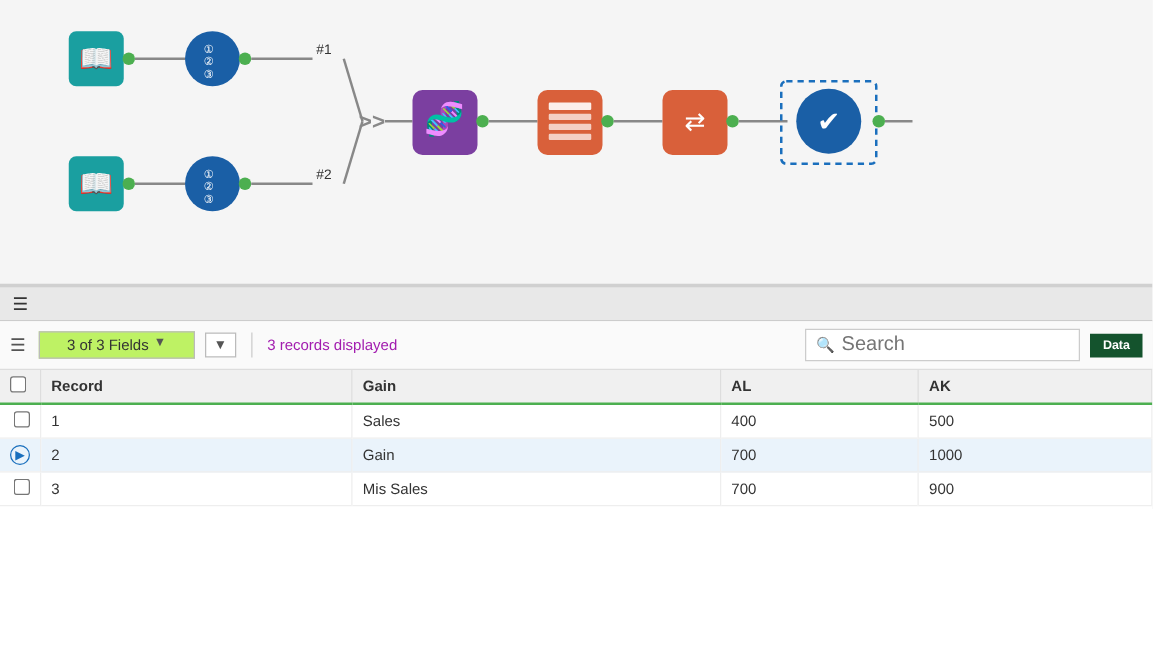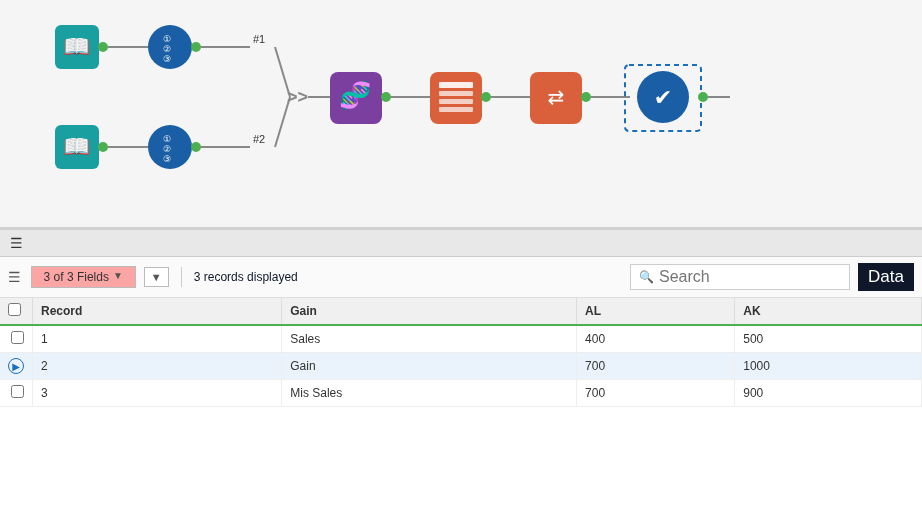--- a/index.html
+++ b/index.html
@@ -38,23 +38,23 @@
       align-items: center;
       padding: 6px 8px;
       border-bottom: 1px solid #ddd;
       background: #fafafa;
       gap: 8px;
     }
 
     .fields-dropdown {
       display: flex;
       gap: 4px;
-      background: #fca5a5;
+      background: #bef264;
       border: 1px solid #bbb;
-      padding: 3px 12px;
+      padding: 3px 22px;
       font-size: 12px;
       cursor: pointer;
       color: #333;
     }
 
     .fields-dropdown .arrow-down {
       font-size: 10px;
       color: #555;
     }
 
@@ -69,21 +69,21 @@
 
     .separator {
       width: 1px;
       height: 20px;
       background: #ccc;
       margin: 0 4px;
     }
 
     .records-text {
       font-size: 12px;
-      color: #0f172a;
+      color: #a21caf;
     }
 
     .search-box {
       margin-left: auto;
       display: flex;
       align-items: center;
       border: 1px solid #ccc;
       background: white;
       padding: 3px 8px;
       gap: 5px;
@@ -100,27 +100,28 @@
       width: 100%;
       background: transparent;
     }
 
     .search-icon-svg {
       color: #999;
       font-size: 12px;
     }
 
     .data-btn {
-      background: #0f172a;
+      background: #14532d;
       color: white;
       border: none;
       padding: 4px 10px;
-      font-size: 17px;
+      font-size: 10px;
       cursor: pointer;
       white-space: nowrap;
+      font-weight: bold;
     }
 
     
     .data-table {
       width: 100%;
       border-collapse: collapse;
       font-size: 12px;
     }
 
     .data-table thead tr th {

